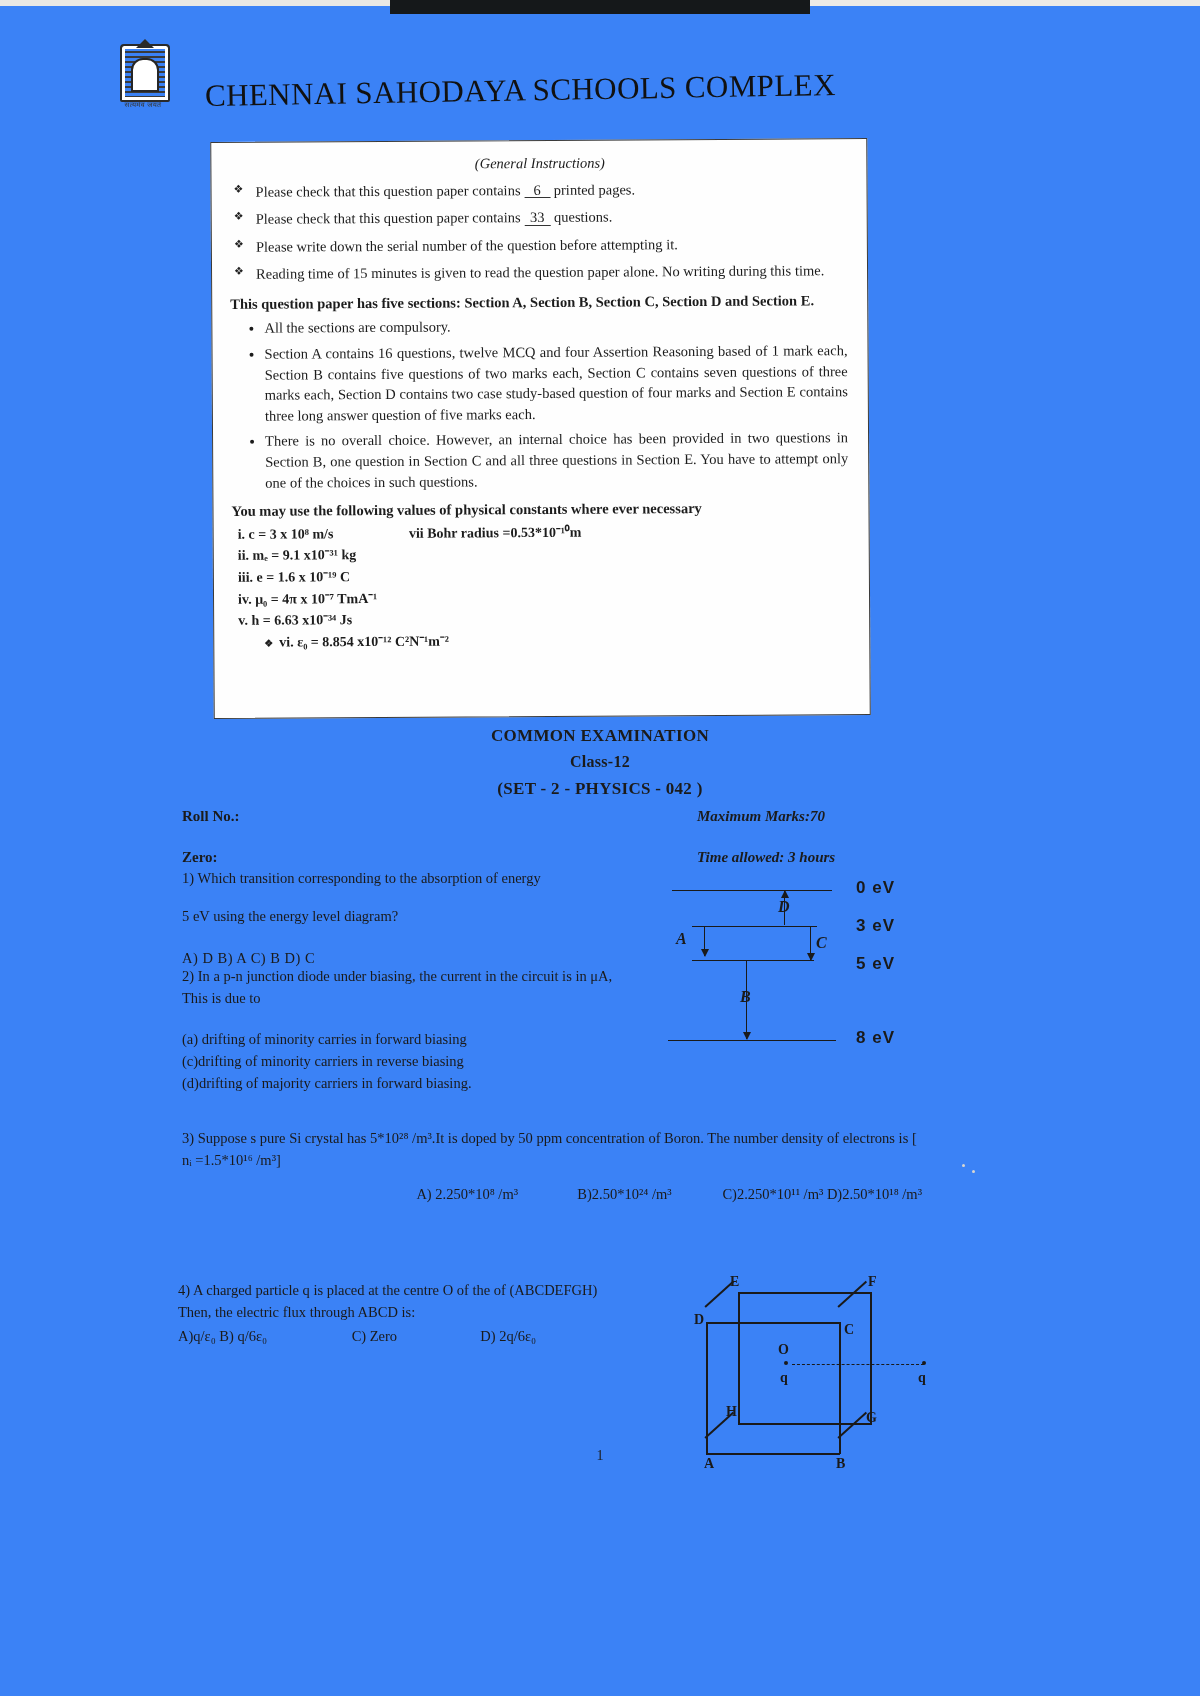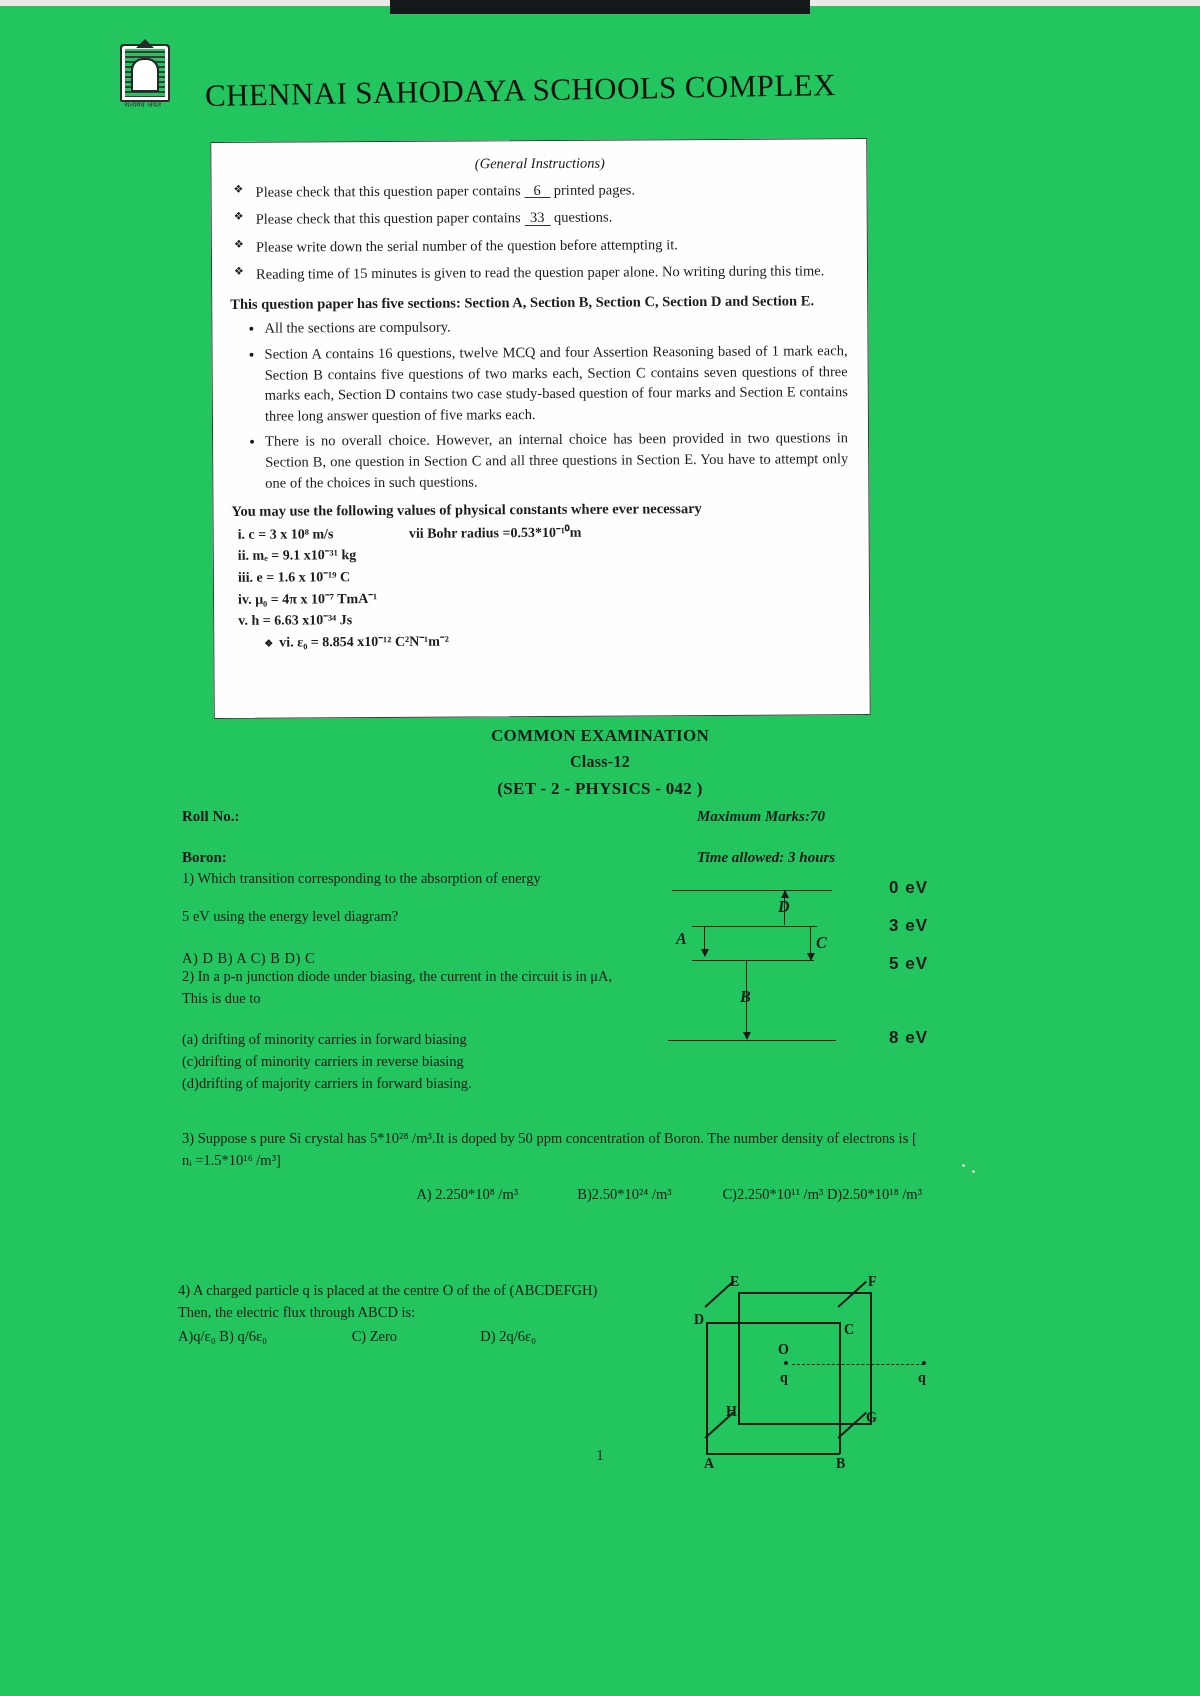--- a/index.html
+++ b/index.html
@@ -11,21 +11,21 @@
     width: 1200px;
     height: 1696px;
     position: relative;
     font-family: "Liberation Serif", serif;
     color: #1b1b1b;
     overflow: hidden;
   }
   .page {
     position: absolute;
     inset: 0;
-    background: #22c55e;
+    background: #3b82f6;
   }
   
   .scan-bar {
     position: absolute;
     top: 0; left: 390px;
     width: 420px; height: 14px;
     background: #15181a;
   }
   .scan-edge-l {
     position: absolute;
@@ -243,21 +243,20 @@
   .fig-energy .lv1 { left: 32px; top: 58px; width: 125px; }
   .fig-energy .lv2 { left: 32px; top: 92px; width: 122px; }
   .fig-energy .lv3 { left: 8px; top: 172px; width: 168px; }
   .fig-energy .lbl {
     position: absolute;
     font-family: "Liberation Sans", sans-serif;
     font-size: 17px;
     font-weight: bold;
     color: #1a1a1a;
     letter-spacing: 1px;
-    margin-left: 33px;
   }
   .fig-energy .e0 { left: 196px; top: 10px; }
   .fig-energy .e1 { left: 196px; top: 48px; }
   .fig-energy .e2 { left: 196px; top: 86px; }
   .fig-energy .e3 { left: 196px; top: 160px; }
   .fig-energy .arrow {
     position: absolute;
     width: 0; border-left: 1.4px solid #1a1a1a;
   }
   .fig-energy .ar-a { left: 44px; top: 58px; height: 30px; }
@@ -391,21 +390,21 @@
   </div>
 
   <div class="exam-head">
     <div class="ln1">COMMON EXAMINATION</div>
     <div class="ln2">Class-12</div>
     <div class="ln3">(SET - 2 - PHYSICS - 042 )</div>
   </div>
 
   <div class="meta-left">
     <span>Roll No.:</span>
-    <span class="date">Boron:</span>
+    <span class="date">Zero:</span>
   </div>
   <div class="meta-right">
     <span>Maximum Marks:70</span>
     <span class="time">Time allowed: 3 hours</span>
   </div>
 
   <div class="q q1">
     <span>1)  Which transition corresponding to the absorption of energy</span>
     <span class="l2">5 eV using the energy level diagram?</span>
     <span class="opts">A) D    B) A    C) B    D) C</span>

